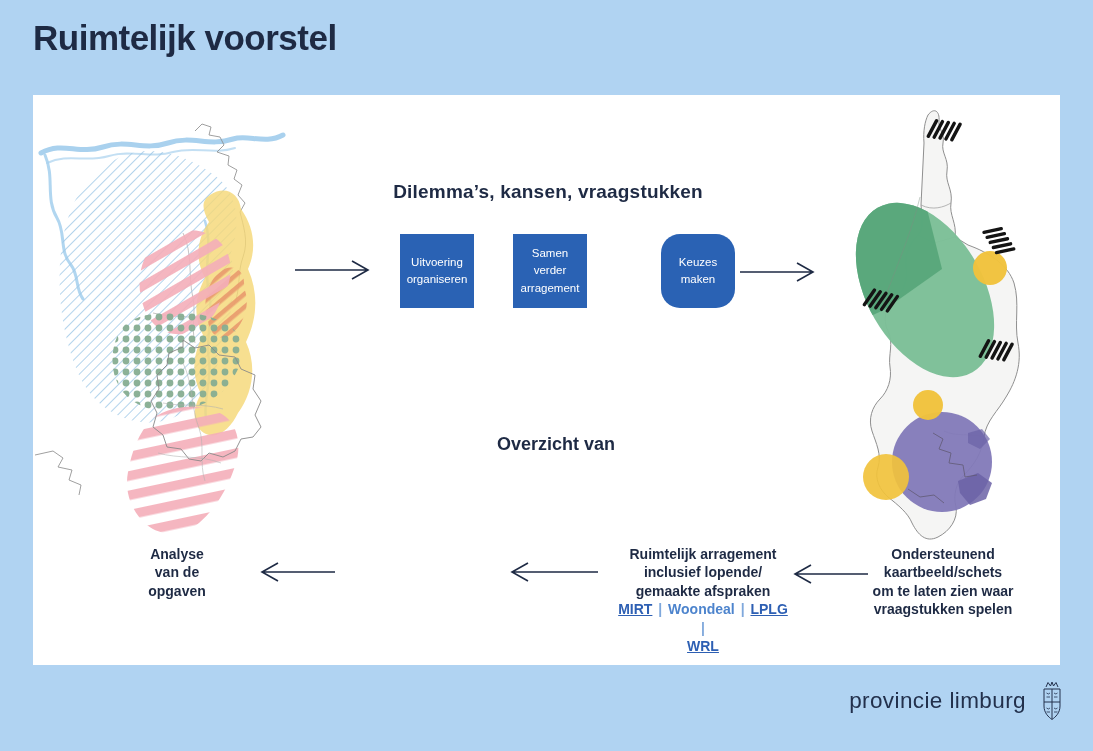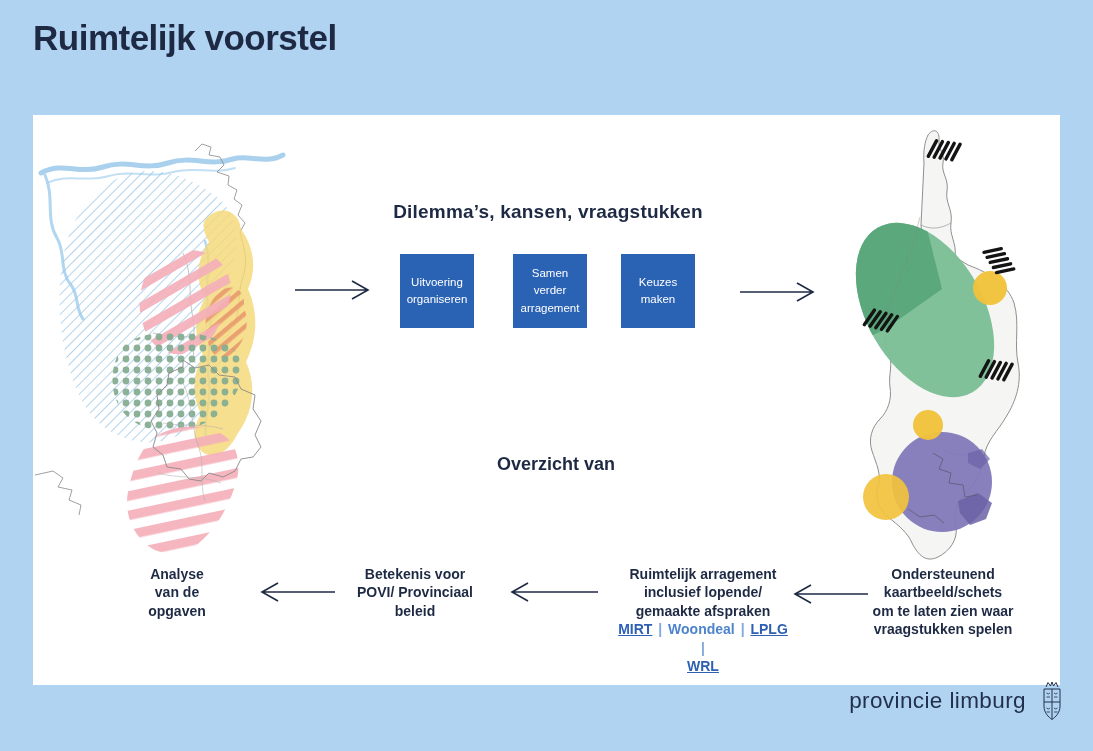--- a/index.html
+++ b/index.html
@@ -14,37 +14,36 @@
     color:var(--navy);
     position:relative;overflow:hidden;
   }
   .page-title{
     position:absolute;left:33px;top:18px;
     font-size:35px;font-weight:800;letter-spacing:-.5px;color:var(--navy);text-align:center;
   }
   .card{
     position:absolute;left:33px;top:95px;width:1027px;height:570px;
     background:var(--card);
-    margin-top:20px;
   }
   .abs{position:absolute;}
   .heading-top{
     left:297px;top:86px;width:436px;text-align:center;
     font-size:19px;font-weight:800;letter-spacing:.2px;
   }
   .heading-mid{
     left:343px;top:338px;width:360px;text-align:center;
     font-size:18px;font-weight:800;line-height:1.3;
   }
   .process-box{
     top:139px;width:74px;height:74px;background:var(--box-blue);
     color:#fff;font-size:11.5px;line-height:1.5;text-align:center;
     display:flex;align-items:center;justify-content:center;padding:4px;
   }
-  .box-1{left:367px;} .box-2{left:480px;} .box-3{left:588px;}
+  .box-1{left:367px;} .box-2{left:480px;} .box-3{left:628px;border-radius:19px;}
   .step{
     top:450px;text-align:center;font-size:14px;font-weight:700;line-height:1.32;
   }
   .step-1{left:84px;width:120px;}
   .step-2{left:302px;width:160px;}
   .step-3{left:580px;width:180px;}
   .step-4{left:825px;width:170px;}
   .tag-row{color:var(--tag-blue);}
   .tag{color:var(--tag-blue);text-decoration:underline;} .tag-light{color:var(--tag-blue-light);}
   .tag-sep{color:var(--tag-sep);padding:0 2px;}
@@ -186,25 +185,20 @@
         <path d="M2,12 H74 M59,3 L75,12 L59,21" fill="none" stroke="#1e2a44" stroke-width="1.6"></path>
       </svg>
   </div>
 
   <div class="abs step step-1">
     <div>Analyse</div>
     <div>van de</div>
     <div>opgaven</div>
   </div>
 
-  <div class="abs step step-2">
-    <div>Betekenis voor</div>
-    <div>POVI/ Provinciaal</div>
-    <div>beleid</div>
-  </div>
 
   <div class="abs step step-3">
     <div>Ruimtelijk arragement</div>
     <div>inclusief lopende/</div>
     <div>gemaakte afspraken</div>
     <div class="tag-row">
       <span class="tag">MIRT</span>
       <span class="tag-sep">|</span>
       <span class="tag-light">Woondeal</span>
       <span class="tag-sep">|</span>

